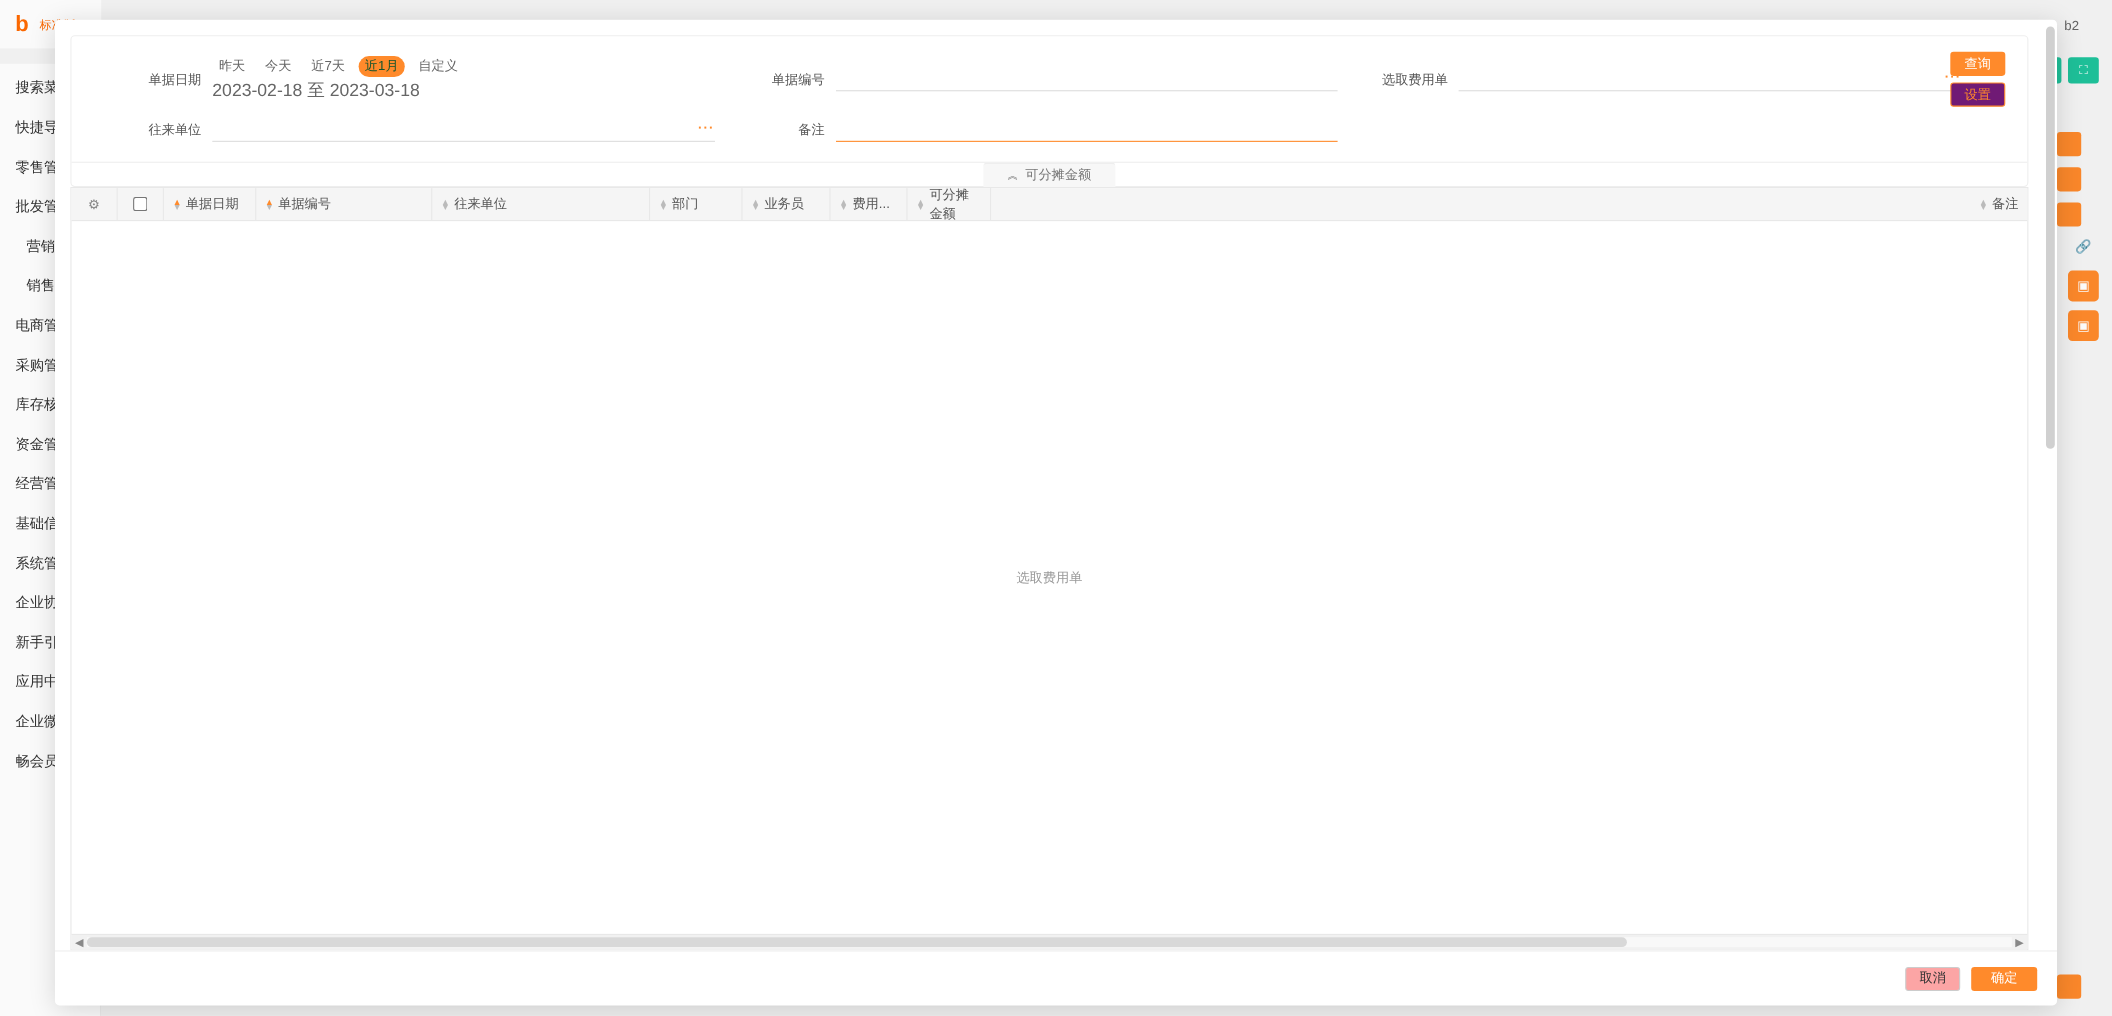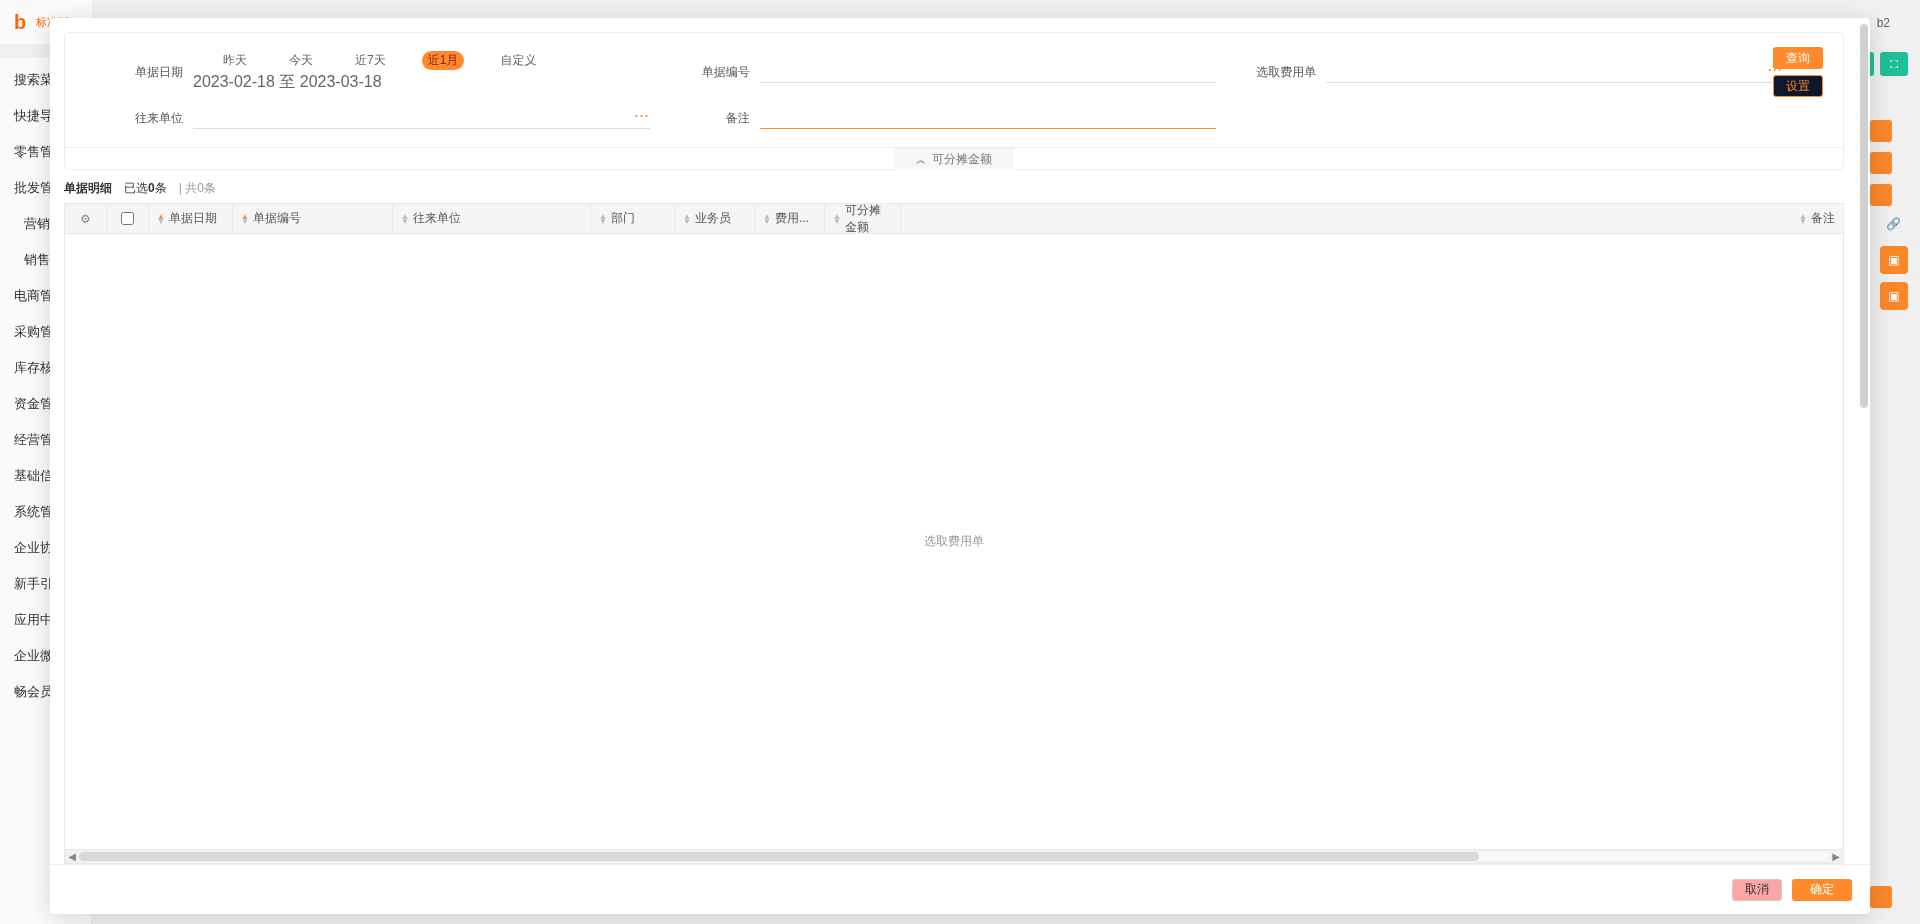--- a/index.html
+++ b/index.html
@@ -102,39 +102,39 @@
 .filter-actions {
   position: absolute; right: 20px; top: 14px;
   display: flex; flex-direction: column; gap: 6px;
 }
 .btn {
   height: 22px; min-width: 48px; border-radius: 3px; font-size: 12px;
   display: inline-flex; align-items: center; justify-content: center;
   cursor: pointer; padding: 0 12px;
 }
 .btn-primary { background: #ff8a2b; color: #fff; }
-.btn-outline { background: #0f172a; color: #ff8a2b; border: 1px solid #ff8a2b; }
+.btn-outline { background: #701a75; color: #ff8a2b; border: 1px solid #ff8a2b; }
 .btn-default { background: #fca5a5; color: #333; border: 1px solid #ccc; }
 .filter-item { display: flex; align-items: center; }
 .filter-label { width: 70px; text-align: right; color: #555; margin-right: 10px; flex-shrink: 0; }
 .filter-control { flex: 1; position: relative; }
 .underline-input {
   width: 100%; border: none; border-bottom: 1px solid #ddd;
   height: 22px; font-size: 12px; outline: none; background: transparent;
 }
 .underline-input.active { border-bottom-color: #ff8a2b; }
 .more-icon {
   position: absolute; right: 0; top: 2px; color: #ff8a2b; font-weight: bold;
   letter-spacing: 1px; cursor: pointer;
 }
 .date-quick { display: flex; align-items: center; gap: 6px; flex-wrap: wrap; }
 .date-quick .dq {
-  padding: 1px 6px; border-radius: 10px; color: #666; cursor: pointer; font-size: 12px; margin-left: 24px;
-}
-.date-quick .dq.active { background: #ff8a2b; color: #7f1d1d; }
+  padding: 1px 6px; border-radius: 10px; color: #666; cursor: pointer; font-size: 12px;
+}
+.date-quick .dq.active { background: #ff8a2b; color: #14532d; }
 .date-range { color: #666; font-size: 16px; width: 100%; margin-top: 2px; }
 .collapse-bar {
   height: 22px; display: flex; align-items: center; justify-content: center;
   background: #f7f7f7; border-top: 1px solid #eee; color: #777; gap: 6px;
   width: 120px; margin: 0 auto -1px auto; border-radius: 3px 3px 0 0; cursor: pointer;
 }
 .collapse-wrap {
   border-top: 1px solid #eee;
   display: flex; justify-content: center;
 }
@@ -309,29 +309,20 @@
             <span class="btn btn-outline">设置</span>
           </div>
           <div class="collapse-wrap">
             <div class="collapse-bar">
               <span class="chevron-up">︽</span>
               <span>可分摊金额</span>
             </div>
           </div>
         </div>
 
-        <div class="list-header">
-          <span class="lh-main">单据明细</span>
-          <span class="lh-sel">
-            <span>已选</span><b>0</b><span>条</span>
-          </span>
-          <span class="lh-total">
-            | <span>共</span><span>0</span><span>条</span>
-          </span>
-        </div>
 
         <div class="table-wrap">
           <div class="thead">
             <div class="th settings col-settings">
               <span>⚙</span>
             </div>
             <div class="th chk col-chk">
               <input type="checkbox" style="">
             </div>
             <div class="th col-date">

